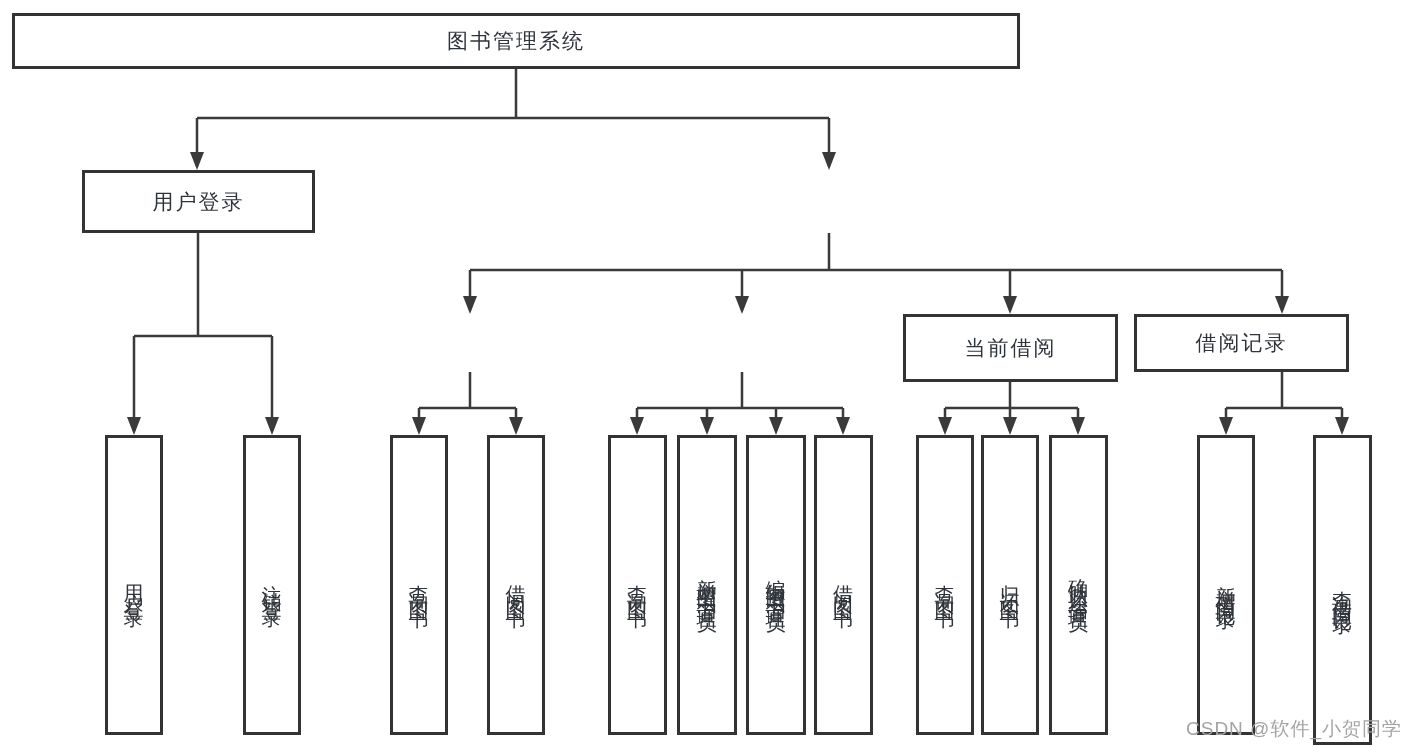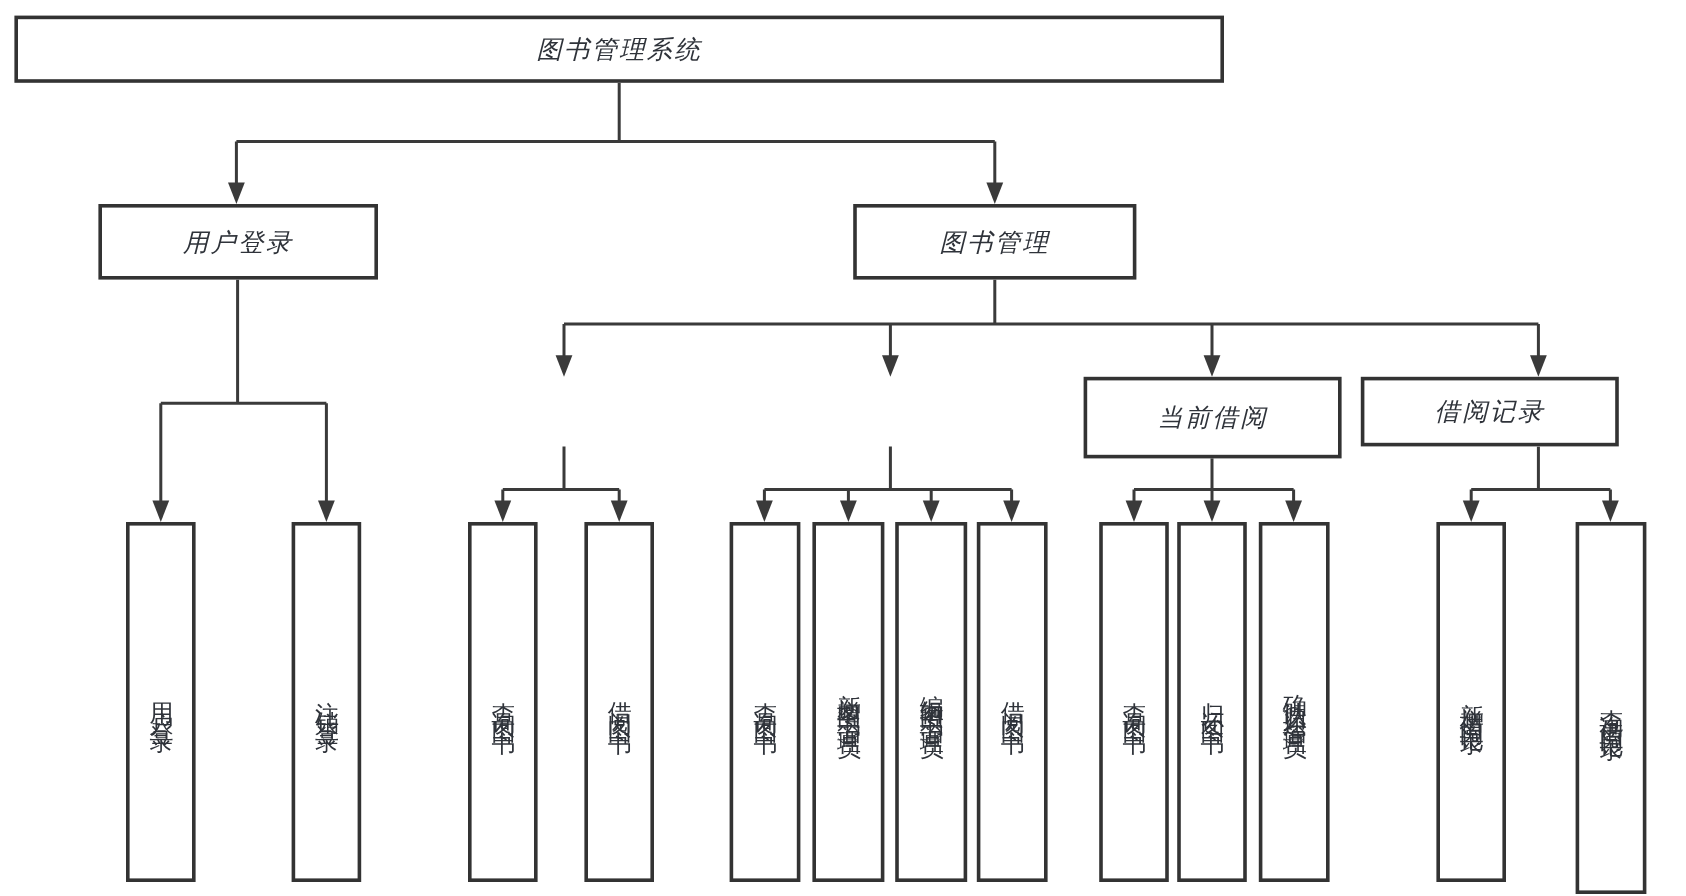--- a/index.html
+++ b/index.html
@@ -30,21 +30,20 @@
     border: 3px solid #333333;
     display: flex;
     align-items: center;
     justify-content: center;
     color: #2f333a;
   }
   .box.h .label {
     font-size: 21px;
     letter-spacing: 2px;
     white-space: nowrap;
-    font-style: italic;
   }
   .box.v .vlabel {
     writing-mode: vertical-rl;
     font-size: 20px;
     line-height: 1;
     letter-spacing: 8px;
     white-space: nowrap;
   }
   .box.v .vlabel.long {
     letter-spacing: 5px;
@@ -122,23 +121,20 @@
     </g>
   </svg>
 
   <div class="box h" style="left:12px;top:13px;width:1008px;height:56px">
     <span class="label">图书管理系统</span>
   </div>
 
   <div class="box h" style="left:82px;top:170px;width:233px;height:63px">
     <span class="label">用户登录</span>
   </div>
-  <div class="box h" style="left:711px;top:170px;width:236px;height:63px">
-    <span class="label">图书管理</span>
-  </div>
 
   <div class="box h" style="left:903px;top:314px;width:215px;height:68px">
     <span class="label">当前借阅</span>
   </div>
   <div class="box h" style="left:1134px;top:314px;width:215px;height:58px">
     <span class="label">借阅记录</span>
   </div>
 
   <div class="box v" style="left:105px;top:435px;width:58px;height:300px">
     <span class="vlabel">用户登录</span>
@@ -177,14 +173,15 @@
     <span class="vlabel long">确认归还（管理员）</span>
   </div>
 
   <div class="box v" style="left:1197px;top:435px;width:58px;height:300px">
     <span class="vlabel long">新增借阅记录</span>
   </div>
   <div class="box v" style="left:1313px;top:435px;width:59px;height:310px">
     <span class="vlabel long">查询借阅记录</span>
   </div>
 
+  <div class="watermark">CSDN @软件_小贺同学</div>
 
 </div>
 
 </body></html>

